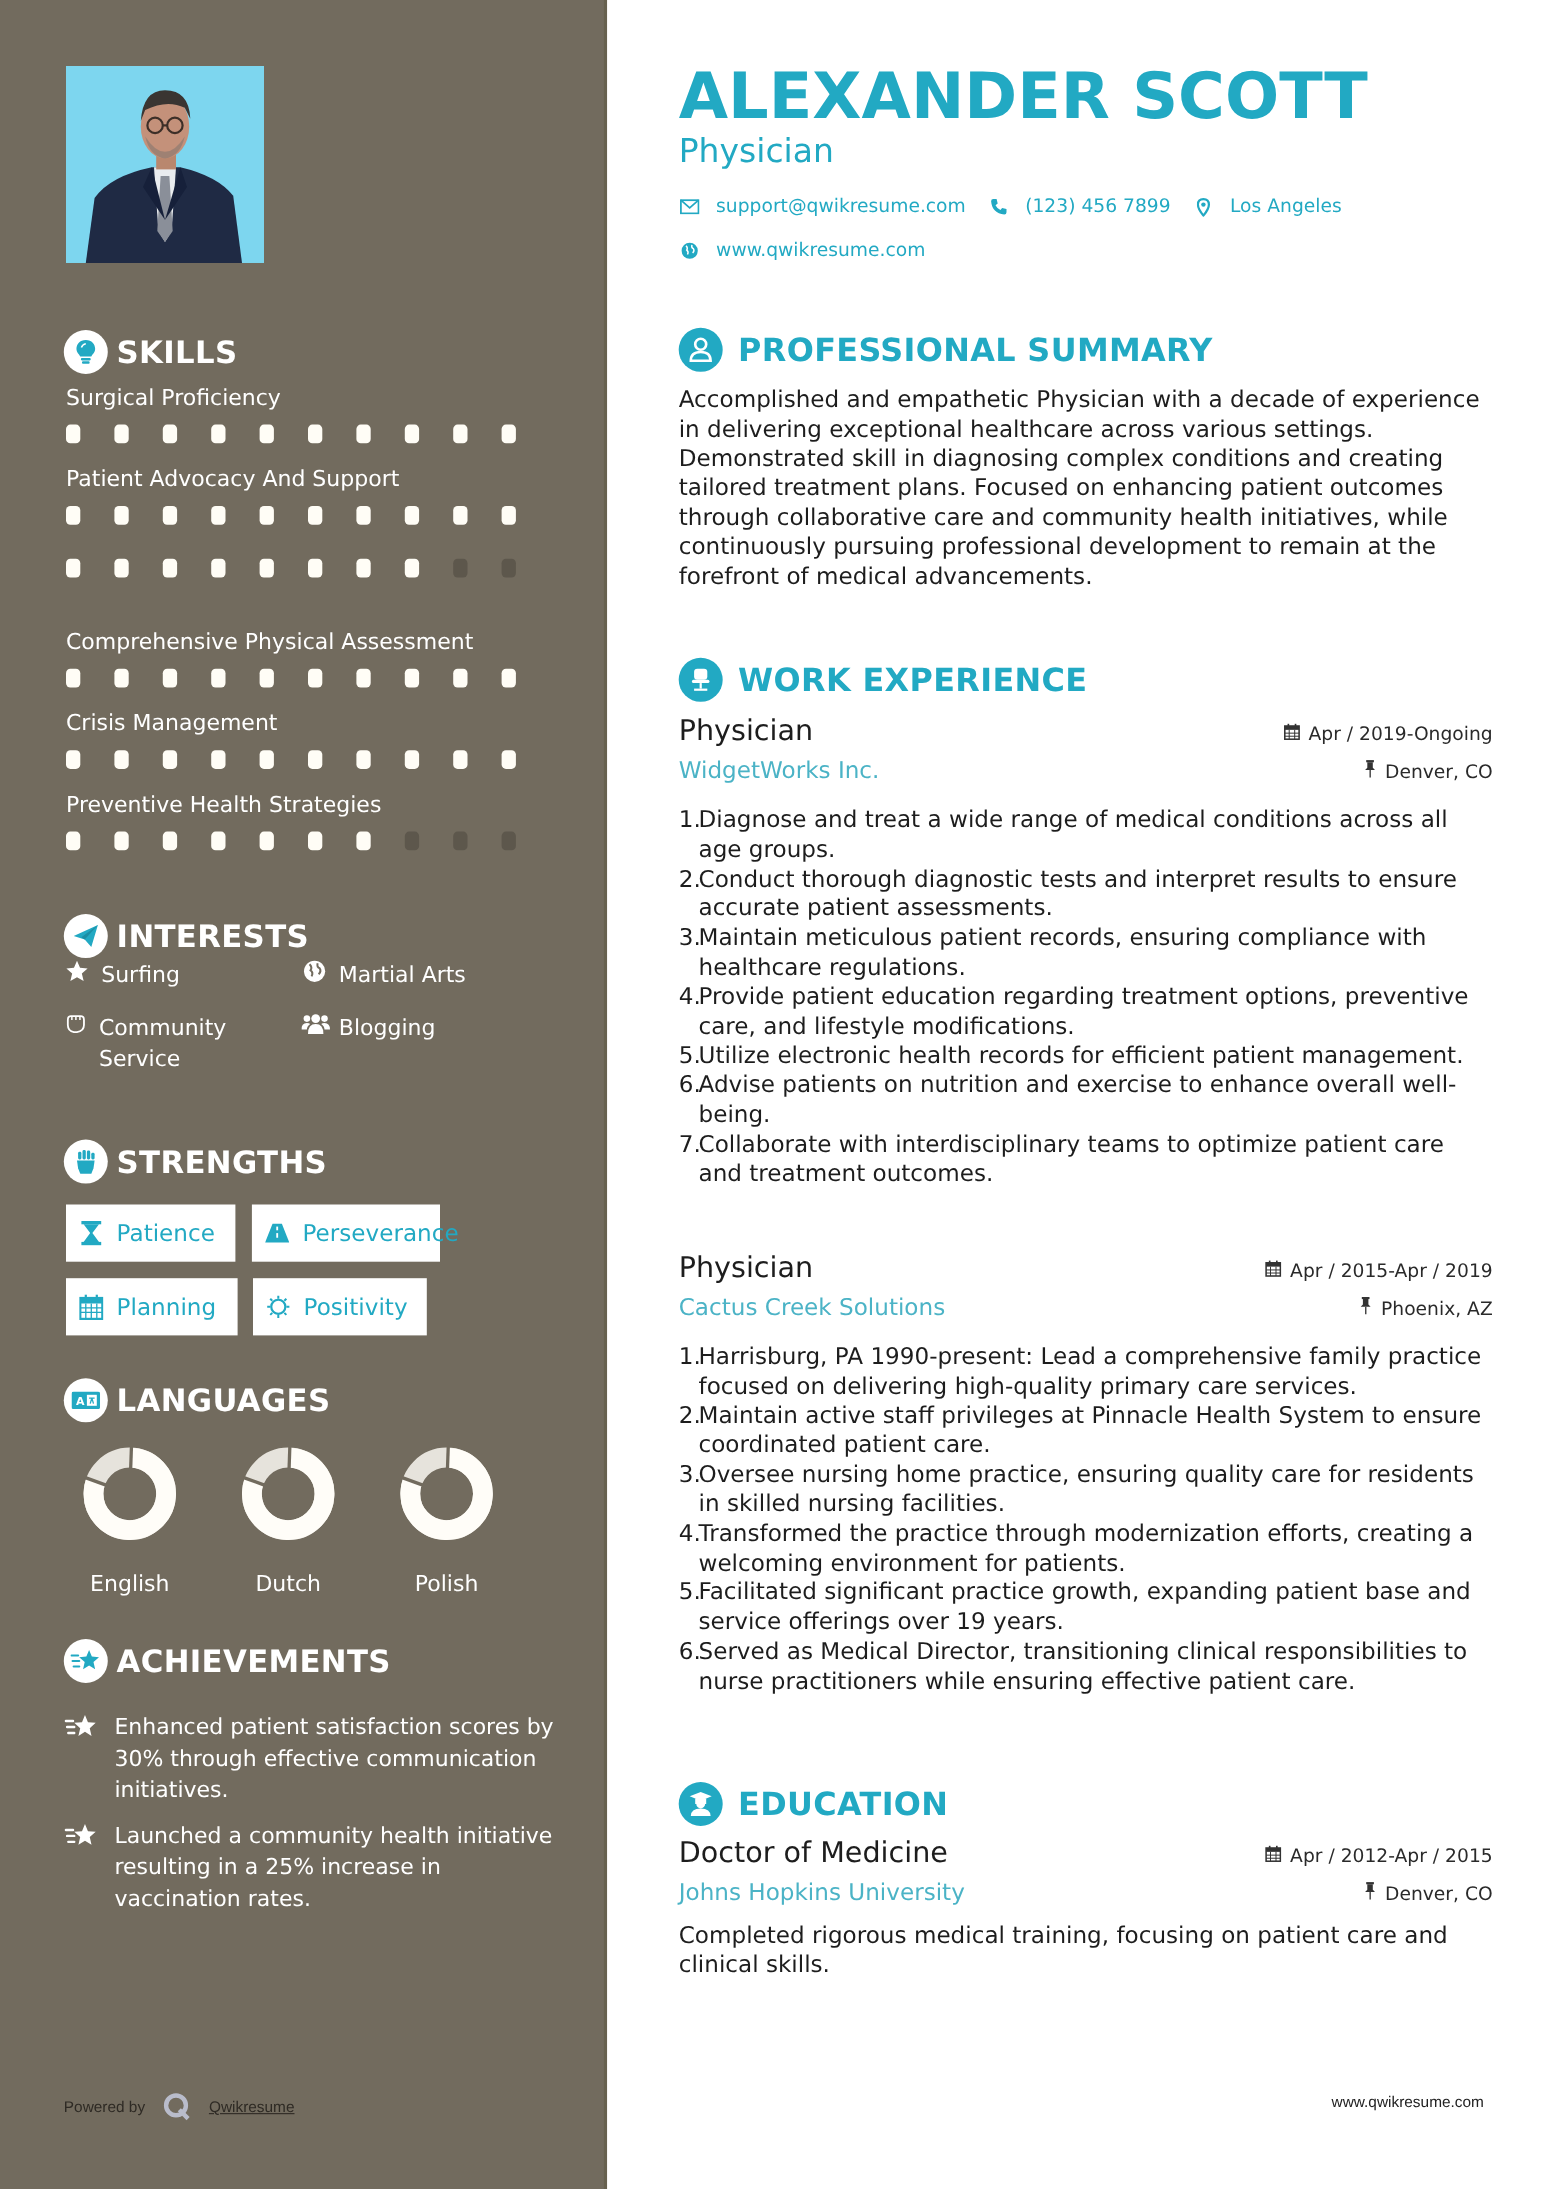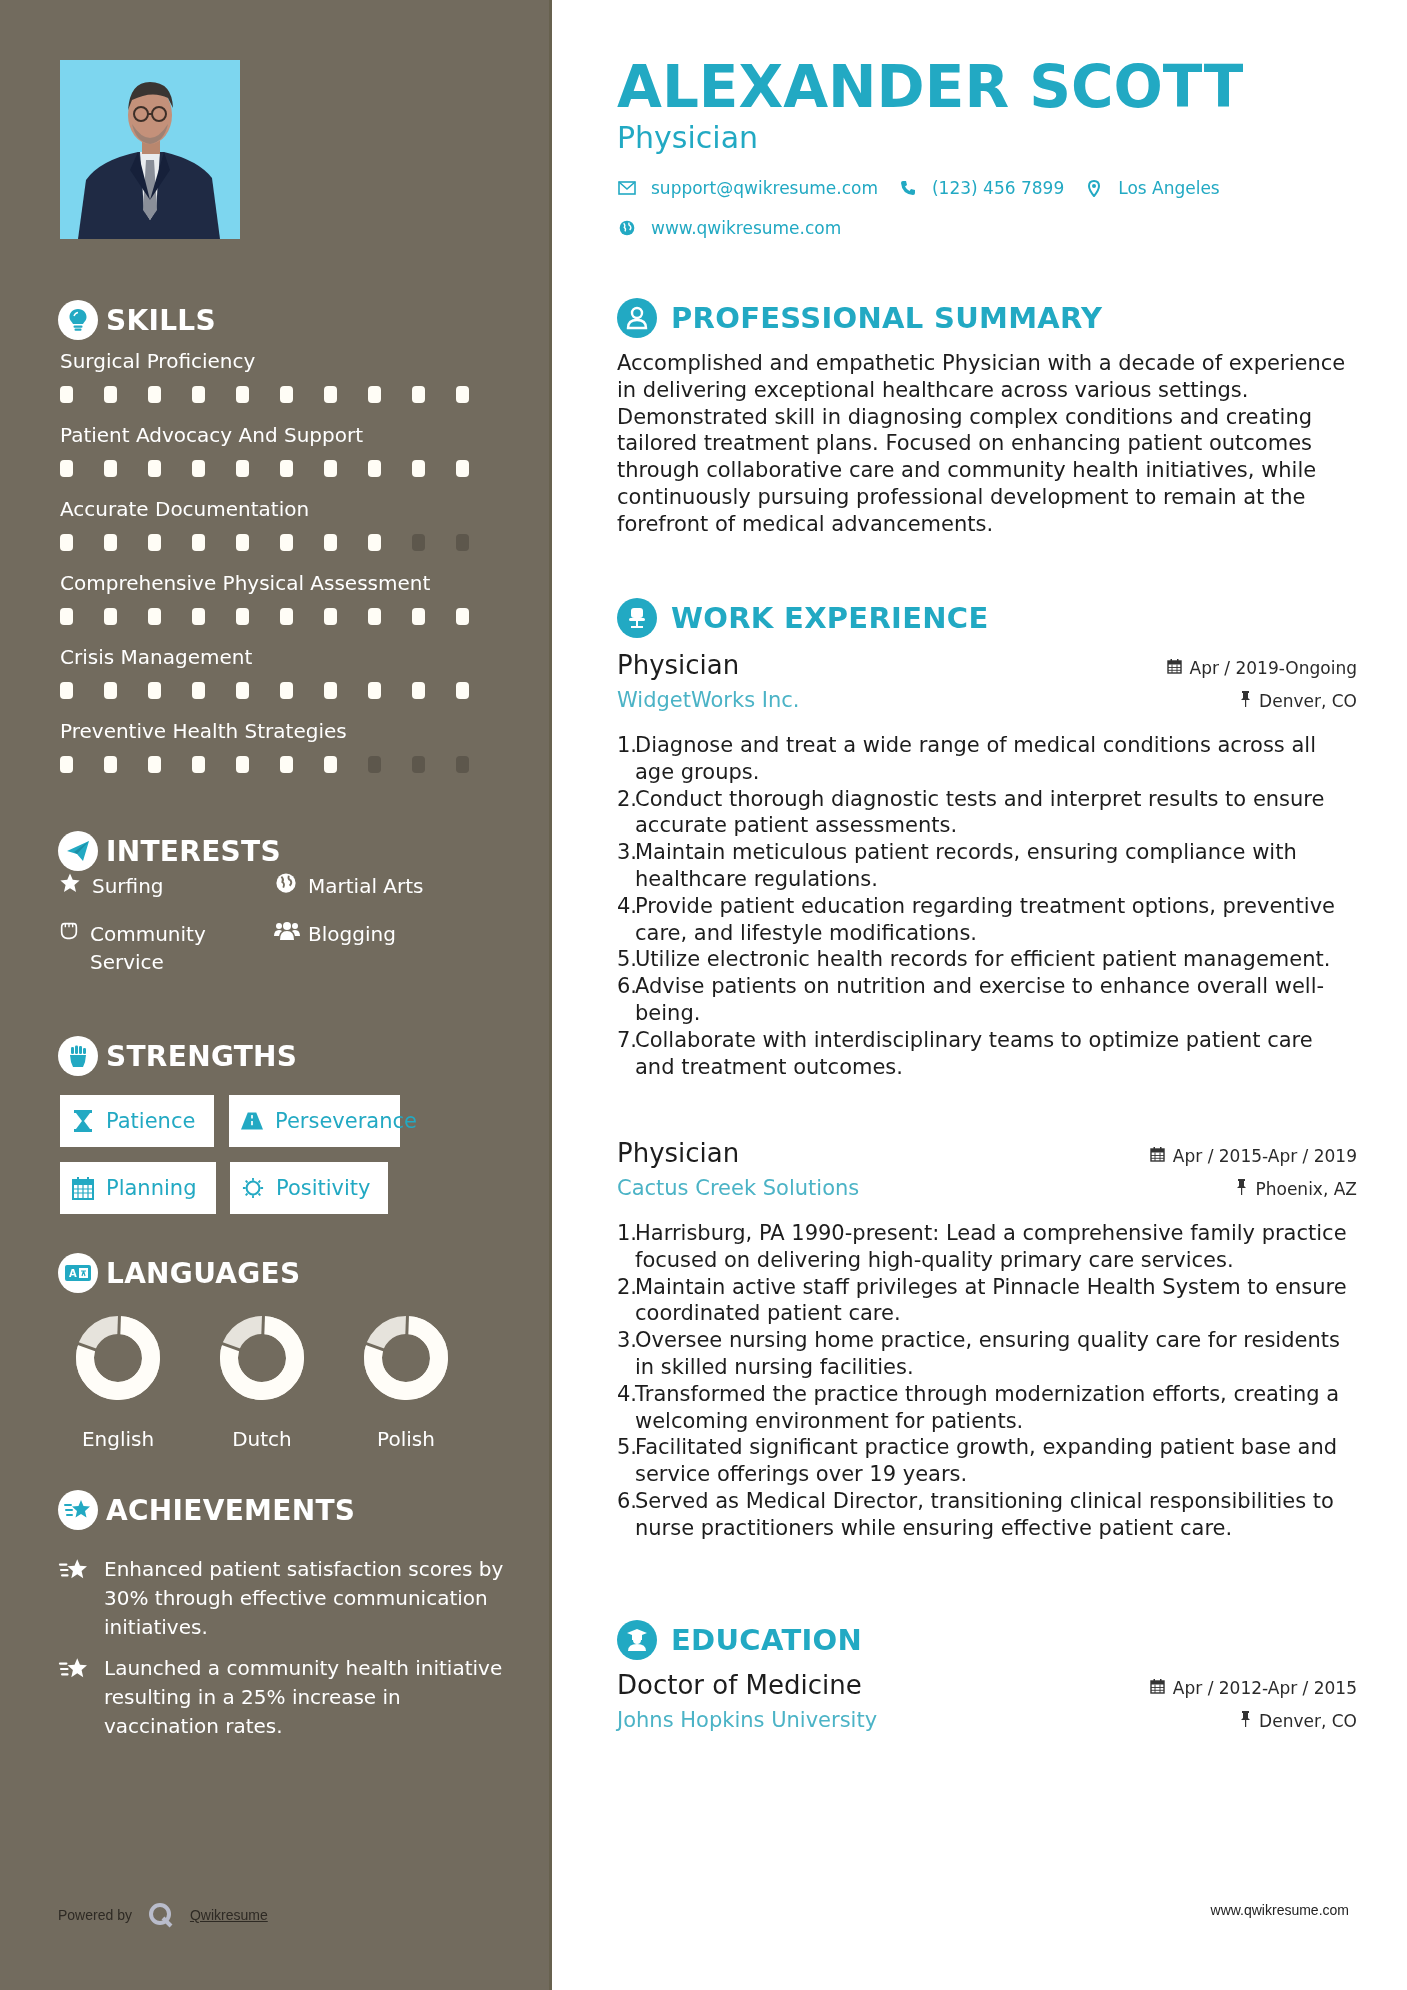--- a/index.html
+++ b/index.html
@@ -154,21 +154,20 @@
           <span class="dot"></span>
           <span class="dot"></span>
           <span class="dot"></span>
           <span class="dot"></span>
           <span class="dot"></span>
           <span class="dot"></span>
           <span class="dot"></span>
         </div>
       </div>
       <div class="skill" style="top: 496px;">
-        <div class="name">Accurate Documentation</div>
         <div class="dots">
           <span class="dot"></span>
           <span class="dot"></span>
           <span class="dot"></span>
           <span class="dot"></span>
           <span class="dot"></span>
           <span class="dot"></span>
           <span class="dot"></span>
           <span class="dot"></span>
           <span class="dot off"></span>
@@ -610,17 +609,18 @@
           <span class="company">Johns Hopkins University</span>
           <span class="loc">
             <span><svg width="11" height="16" viewBox="0 0 11 16">
                 <rect x="2" y="0" width="7" height="2" fill="#333"></rect>
                 <path d="M3 2 L8 2 L8 7 L10 9 L1 9 L3 7 Z" fill="#333"></path>
                 <rect x="5" y="9" width="1.2" height="7" fill="#333"></rect>
               </svg></span>
             <span>Denver, CO</span>
           </span>
         </div>
+        <div class="desc">Completed rigorous medical training, focusing on patient care and clinical skills.</div>
       </div>
     </div>
 
   <div class="footer-url">www.qwikresume.com</div>
 </div>
 
 </body></html>

